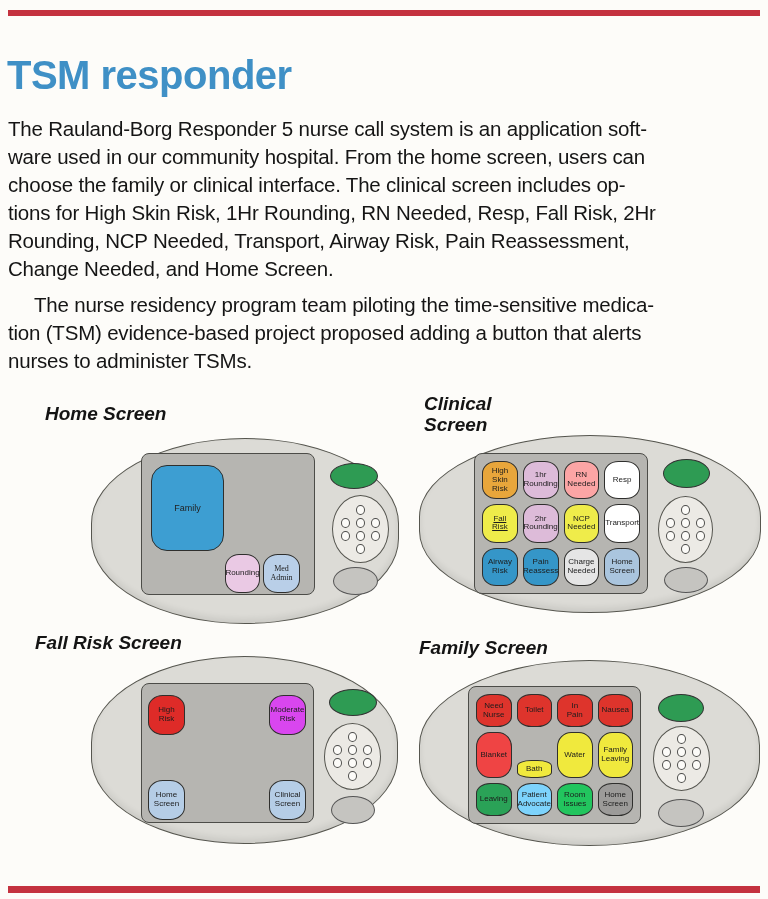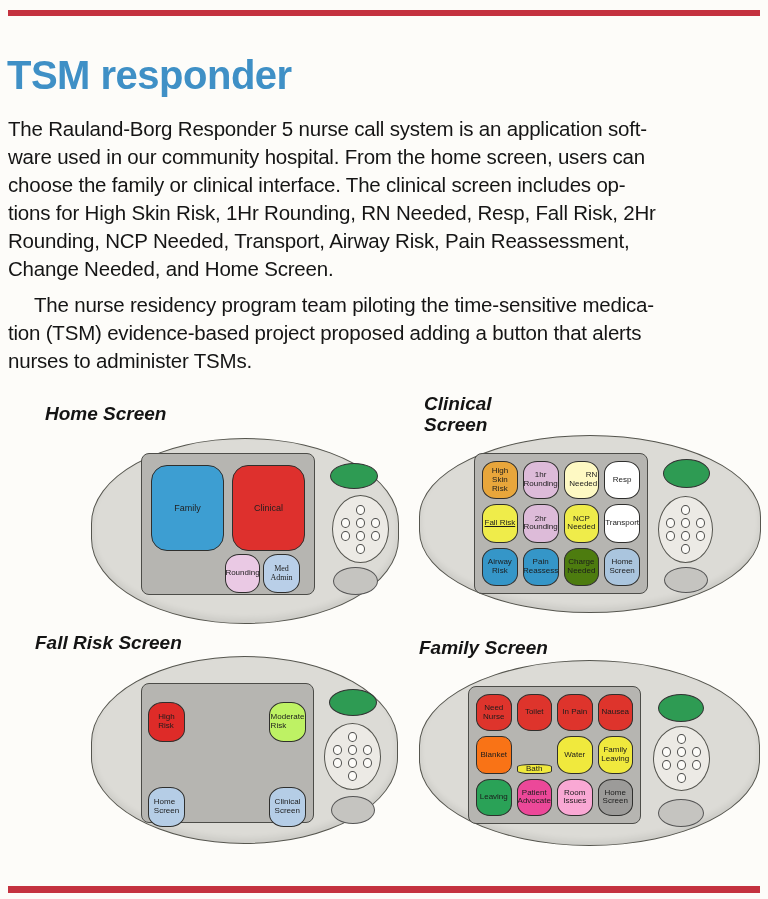--- a/index.html
+++ b/index.html
@@ -35,36 +35,36 @@
     position:absolute;background:#b6b5b1;border:1.5px solid #4c4c48;
     border-radius:8px;box-sizing:border-box;
   }
   .screen-grid{
     display:grid;grid-template-columns:repeat(4,1fr);
     grid-template-rows:repeat(3,1fr);gap:5px;padding:7px;
   }
   .gbtn{
     border:1px solid #2f2f2d;border-radius:40% / 32%;
     display:flex;align-items:center;justify-content:center;text-align:center;
-    font-size:8px;line-height:1.1;color:#1c1c1c;padding:1px;overflow:hidden;
+    font-size:8px;line-height:1.1;color:#1c1c1c;padding:8px;overflow:hidden;
   }
   .big-btn{
     position:absolute;border:1px solid #2f2f2d;border-radius:16px;
     display:flex;align-items:center;justify-content:center;text-align:right;
     font-size:9px;color:#201f1f;
   }
   .small-btn{
     position:absolute;border:1px solid #2f2f2d;border-radius:40% / 34%;
     display:flex;align-items:center;justify-content:center;text-align:center;
     font-size:8px;line-height:1.1;color:#1c1c1c;padding:15px;box-sizing:border-box;
   }
   .fbtn{
     position:absolute;border:1px solid #2f2f2d;border-radius:40% / 32%;
-    display:flex;align-items:center;justify-content:center;text-align:left;
-    font-size:8px;line-height:1.1;color:#1c1c1c;padding:14px;box-sizing:border-box;margin-top:7px;
+    display:flex;align-items:center;justify-content:center;text-align:center;
+    font-size:8px;line-height:1.1;color:#1c1c1c;padding:14px;box-sizing:border-box;
   }
   .hw-green{position:absolute;border:1px solid #333;border-radius:50%;}
   .hw-gray{position:absolute;border:1px solid #555;border-radius:50%;}
   .hw-speaker{
     position:absolute;border:1.5px solid #55554f;border-radius:50%;
     background:#eceae5;display:flex;flex-direction:column;
     justify-content:center;align-items:center;gap:3px;
   }
   .dot-row{display:flex;gap:6px;justify-content:center;}
   .dot{width:7px;height:8px;border-radius:50%;background:#fcfbf8;border:1px solid #4d4d4b;display:block;}
@@ -87,21 +87,20 @@
   <p class="para para-2">The nurse residency program team piloting the time-sensitive medica-
 tion (TSM) evidence-based project proposed adding a button that alerts
 nurses to administer TSMs.</p>
 
   <div class="devices">
 
     <div class="fig-label" style="left:45px;top:16px;">Home Screen</div>
     <div class="device" style="left:91px;top:50px;width:308px;height:186px;">
       <div class="screen" style="left:49px;top:14px;width:174px;height:142px;">
         <div class="big-btn" style="left: 9px; top: 11px; width: 71px; height: 84px; background: rgb(61, 158, 210);">Family</div>
-        <div class="big-btn" style="left: 90px; top: 11px; width: 71px; height: 84px; background: rgb(222, 48, 45);">Clinical</div>
         <div class="small-btn" style="left: 83px; top: 100px; width: 35px; height: 39px; background: rgb(234, 201, 228);">Rounding</div>
         <div class="small-btn" style="left: 121px; top: 100px; width: 37px; height: 39px; background: rgb(185, 207, 232); font-family: Liberation Serif, serif;">Med Admin</div>
       </div>
       <div class="hw-green" style="left: 238px; top: 24px; width: 46px; height: 24px; background: rgb(46, 155, 83);"></div>
       <div class="hw-speaker" style="left:240px;top:56px;width:55px;height:66px;">
         <div class="dot-row">
             <i class="dot"></i>
           </div>
         <div class="dot-row">
             <i class="dot"></i>
@@ -118,29 +117,29 @@
           </div>
       </div>
       <div class="hw-gray" style="left: 241px; top: 128px; width: 43px; height: 26px; background: rgb(197, 196, 192);"></div>
     </div>
 
     <div class="fig-label" style="left:424px;top:6px;width:80px;">Clinical Screen</div>
     <div class="device" style="left:419px;top:47px;width:342px;height:178px;">
       <div class="screen screen-grid" style="left:54px;top:17px;width:174px;height:141px;">
         <div class="gbtn" style="background: rgb(232, 166, 59);">High Skin Risk</div>
         <div class="gbtn" style="background: rgb(221, 187, 217);">1hr Rounding</div>
-        <div class="gbtn" style="background: #fef9c3; text-align: right;">RN Needed</div>
+        <div class="gbtn" style="background: #fca5a5;">RN Needed</div>
         <div class="gbtn" style="background: rgb(255, 255, 255);">Resp</div>
         <div class="gbtn" style="background: rgb(239, 236, 74); text-decoration: underline;">Fall Risk</div>
         <div class="gbtn" style="background: rgb(221, 187, 217);">2hr Rounding</div>
         <div class="gbtn" style="background: rgb(239, 236, 74);">NCP Needed</div>
         <div class="gbtn" style="background: rgb(255, 255, 255);">Transport</div>
         <div class="gbtn" style="background: rgb(53, 150, 200);">Airway Risk</div>
         <div class="gbtn" style="background: rgb(53, 150, 200);">Pain Reassess</div>
-        <div class="gbtn" style="background: #4d7c0f;">Charge Needed</div>
+        <div class="gbtn" style="background: #e5e5e5;">Charge Needed</div>
         <div class="gbtn" style="background: rgb(170, 197, 222);">Home Screen</div>
       </div>
       <div class="hw-green" style="left: 243px; top: 23px; width: 45px; height: 27px; background: rgb(46, 155, 83);"></div>
       <div class="hw-speaker" style="left:238px;top:60px;width:53px;height:65px;">
         <div class="dot-row">
             <i class="dot"></i>
           </div>
         <div class="dot-row">
             <i class="dot"></i>
             <i class="dot"></i>
@@ -155,21 +154,21 @@
             <i class="dot"></i>
           </div>
       </div>
       <div class="hw-gray" style="left: 244px; top: 131px; width: 42px; height: 24px; background: rgb(197, 196, 192);"></div>
     </div>
 
     <div class="fig-label" style="left:35px;top:245px;">Fall Risk Screen</div>
     <div class="device" style="left:91px;top:268px;width:307px;height:188px;">
       <div class="screen" style="left:49px;top:26px;width:173px;height:140px;">
         <div class="fbtn" style="left: 6px; top: 11px; width: 37px; height: 40px; background: rgb(222, 43, 40);">High Risk</div>
-        <div class="fbtn" style="left: 127px; top: 11px; width: 37px; height: 40px; background: #bef264;">Moderate Risk</div>
+        <div class="fbtn" style="left: 127px; top: 11px; width: 37px; height: 40px; background: #d946ef;">Moderate Risk</div>
         <div class="fbtn" style="left: 6px; top: 96px; width: 37px; height: 40px; background: rgb(181, 205, 230);">Home Screen</div>
         <div class="fbtn" style="left: 127px; top: 96px; width: 37px; height: 40px; background: rgb(181, 205, 230);">Clinical Screen</div>
       </div>
       <div class="hw-green" style="left: 237px; top: 32px; width: 46px; height: 25px; background: rgb(46, 155, 83);"></div>
       <div class="hw-speaker" style="left:232px;top:66px;width:55px;height:65px;">
         <div class="dot-row">
             <i class="dot"></i>
           </div>
         <div class="dot-row">
             <i class="dot"></i>
@@ -188,27 +187,27 @@
       <div class="hw-gray" style="left: 239px; top: 139px; width: 42px; height: 26px; background: rgb(197, 196, 192);"></div>
     </div>
 
     <div class="fig-label" style="left:419px;top:250px;">Family Screen</div>
     <div class="device" style="left:419px;top:272px;width:341px;height:186px;">
       <div class="screen screen-grid" style="left:48px;top:25px;width:173px;height:138px;">
         <div class="gbtn" style="background: rgb(222, 52, 44);">Need Nurse</div>
         <div class="gbtn" style="background: rgb(222, 52, 44);">Toilet</div>
         <div class="gbtn" style="background: rgb(222, 52, 44);">In Pain</div>
         <div class="gbtn" style="background: rgb(222, 52, 44);">Nausea</div>
-        <div class="gbtn" style="background: #f97316; border-radius: 10px;">Blanket</div>
+        <div class="gbtn" style="background: #ef4444;">Blanket</div>
         <div class="gbtn" style="background: rgb(240, 233, 61); margin-top: 28px;">Bath</div>
         <div class="gbtn" style="background: rgb(240, 233, 61);">Water</div>
         <div class="gbtn" style="background: rgb(240, 233, 61);">Family Leaving</div>
         <div class="gbtn" style="background: rgb(42, 162, 87);">Leaving</div>
-        <div class="gbtn" style="background: #ec4899;">Patient Advocate</div>
-        <div class="gbtn" style="background: #f9a8d4;">Room Issues</div>
+        <div class="gbtn" style="background: #7dd3fc;">Patient Advocate</div>
+        <div class="gbtn" style="background: #22c55e;">Room Issues</div>
         <div class="gbtn" style="background: rgb(156, 155, 153);">Home Screen</div>
       </div>
       <div class="hw-green" style="left: 238px; top: 33px; width: 44px; height: 26px; background: rgb(46, 155, 83);"></div>
       <div class="hw-speaker" style="left:233px;top:65px;width:55px;height:63px;">
         <div class="dot-row">
             <i class="dot"></i>
           </div>
         <div class="dot-row">
             <i class="dot"></i>
             <i class="dot"></i>

